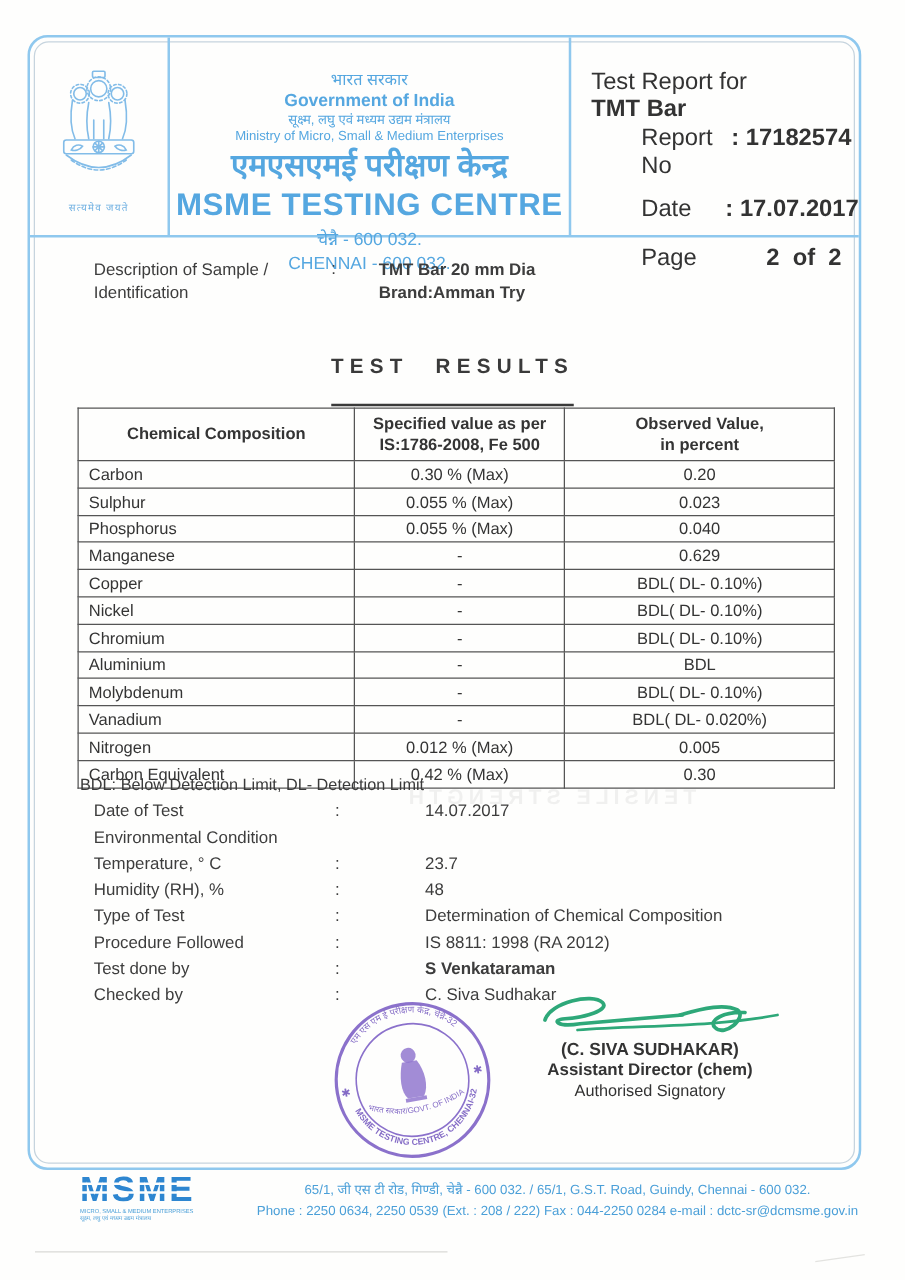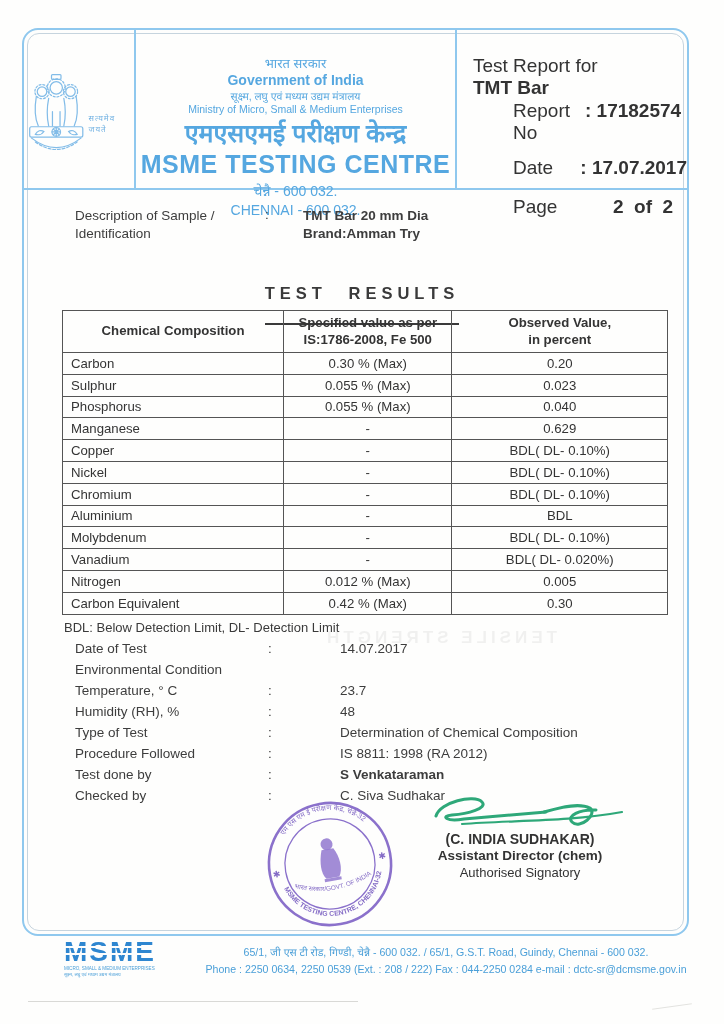--- a/index.html
+++ b/index.html
@@ -13,21 +13,21 @@
   
   .border-box{position:absolute;left:22px;top:28px;width:663px;height:904px;
     border:2.5px solid var(--border-blue);border-radius:16px;}
   .border-box::before{content:"";position:absolute;left:3px;top:3px;right:3px;bottom:3px;
     border:1px solid #c6d4de;border-radius:12px;pointer-events:none;}
 
   
   .header-band{position:absolute;left:0;top:0;right:0;height:158px;display:flex;
     border-bottom:2px solid var(--border-blue);}
   .emblem-cell{width:110px;border-right:2px solid var(--border-blue);display:flex;
-    align-items:center;justify-content:flex-start;padding-top:26px;}
+    flex-direction:column;align-items:center;justify-content:flex-start;padding-top:26px;}
   .emblem-motto{font-size:8px;color:#6fb0e2;margin-top:2px;letter-spacing:1px;}
   .org-cell{flex:1;border-right:2px solid var(--border-blue);text-align:center;
     padding-top:26px;color:var(--blue);line-height:1.25;}
   .org-cell .hi-sm{font-size:13px;}
   .org-cell .en-md{font-size:14px;font-weight:bold;}
   .org-cell .hi-xs{font-size:10.5px;}
   .org-cell .en-xs{font-size:10.5px;}
   .org-cell .hi-big{font-size:25px;font-weight:bold;margin-top:2px;}
   .org-cell .en-big{font-size:25px;font-weight:bold;letter-spacing:.5px;}
   .org-cell .city{font-size:14px;margin-top:2px;}
@@ -45,21 +45,21 @@
   .sample-block .lblcol{width:190px;line-height:1.35;}
   .sample-block .coloncol{width:38px;}
   .sample-block .valcol{font-weight:bold;line-height:1.35;}
 
   
   .results-title-wrap{position:absolute;left:0;top:284px;width:100%;text-align:center;}
   .results-title{display:inline-block;font-size:16.5px;font-weight:bold;letter-spacing:5px;
     word-spacing:12px;color:#3a3a3a;border-bottom:2.2px solid #3a3a3a;padding-bottom:20px;}
 
   
-  table.results{position:absolute;left:62px;top:310px;width:606px;border-collapse:collapse;
+  table.results{position:absolute;left:62px;top:326px;width:606px;border-collapse:collapse;
     font-size:13.2px;color:#343434;}
   table.results th,table.results td{border:1.6px solid var(--table-line);padding:1px 6px;}
   table.results th{font-weight:bold;height:39px;line-height:1.25;}
   table.results td{height:18.8px;text-align:center;}
   table.results td:first-child{text-align:left;padding-left:8px;}
   .col-1{width:222px;} .col-2{width:166px;} .col-3{width:218px;}
 
   .bdl-note{position:absolute;left:64px;top:620px;font-size:13px;color:#3a3a3a;}
 
   
@@ -330,21 +330,21 @@
 
   <svg class="sig-svg" width="200" height="48" viewBox="0 0 200 48">
     <g stroke="#2ea879" stroke-width="3" fill="none" stroke-linecap="round">
       <path d="M8 26 C 12 12, 46 4, 54 12 C 60 18, 40 24, 24 25 C 12 26, 18 32, 36 29 L 118 22"></path>
       <path d="M116 22 C 136 16, 152 13, 162 18 C 170 24, 152 40, 144 32 C 138 26, 152 19, 168 20"></path>
       <path d="M34 34 C 84 30, 140 32, 194 22" stroke-width="2.2"></path>
     </g>
   </svg>
 
   <div class="signatory">
-    <div class="name">(C. INDIA SUDHAKAR)</div>
+    <div class="name">(C. SIVA SUDHAKAR)</div>
     <div class="title">Assistant Director (chem)</div>
     <div class="subtitle">Authorised Signatory</div>
   </div>
 
   <div class="footer-logo">
     <span class="msme-word-wrap">
       <span class="msme-word">MSME</span>
       <i class="stripe s1"></i><i class="stripe s2"></i>
     </span>
     <div class="logo-cap">MICRO, SMALL &amp; MEDIUM ENTERPRISES</div>

